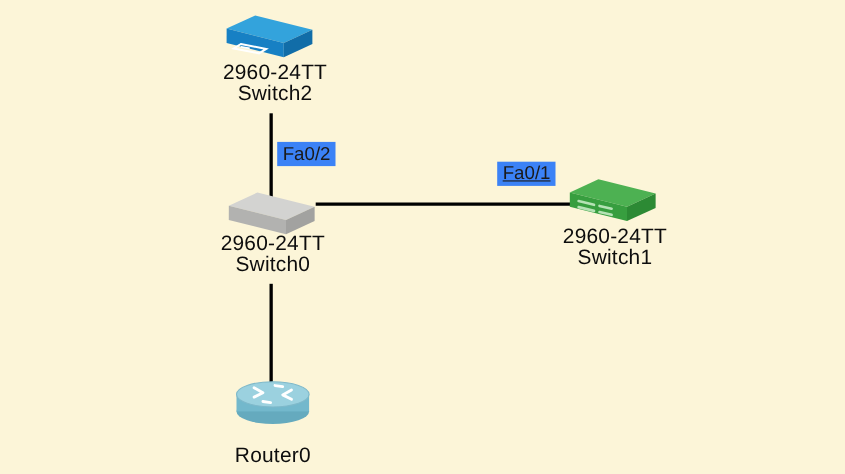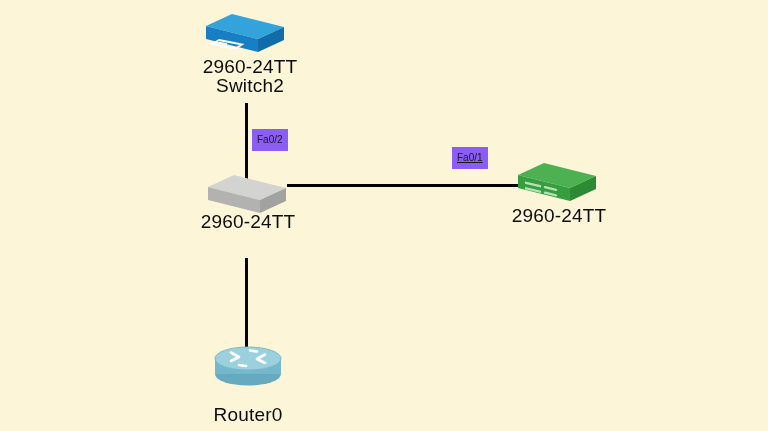--- a/index.html
+++ b/index.html
@@ -23,22 +23,22 @@
     position: absolute;
     width: 150px;
     text-align: center;
     font-size: 19px;
     line-height: 19px;
     color: #0d0d0d;
     letter-spacing: 0.2px;
   }
   .port-label {
     position: absolute;
-    background: #8b5cf6;
-    font-size: 10px;
+    background: #3b82f6;
+    font-size: 17px;
     line-height: 18px;
     color: #1a1a1a;
     padding: 2px 5px;
     white-space: nowrap;
   }
 </style>
 </head>
 <body>
 
 <div class="canvas" style="background: rgb(252, 245, 216);">
@@ -88,24 +88,26 @@
     </g>
   </svg>
 
   <div class="dev-label" style="left:175px; top:57px;">
     <div>2960-24TT</div>
     <div>Switch2</div>
   </div>
 
   <div class="dev-label" style="left:173px; top:212px;">
     <div>2960-24TT</div>
+    <div>Switch0</div>
   </div>
 
   <div class="dev-label" style="left:484px; top:206px;">
     <div>2960-24TT</div>
+    <div>Switch1</div>
   </div>
 
   <div class="dev-label" style="left:173px; top:389px;margin-top:16px;">
     <div>Router0</div>
   </div>
 
   <div class="port-label" style="left:252px; top:129px;">Fa0/2</div>
 
   <div class="port-label" style="left:452px; top:147px;text-decoration:underline;">Fa0/1</div>
 

